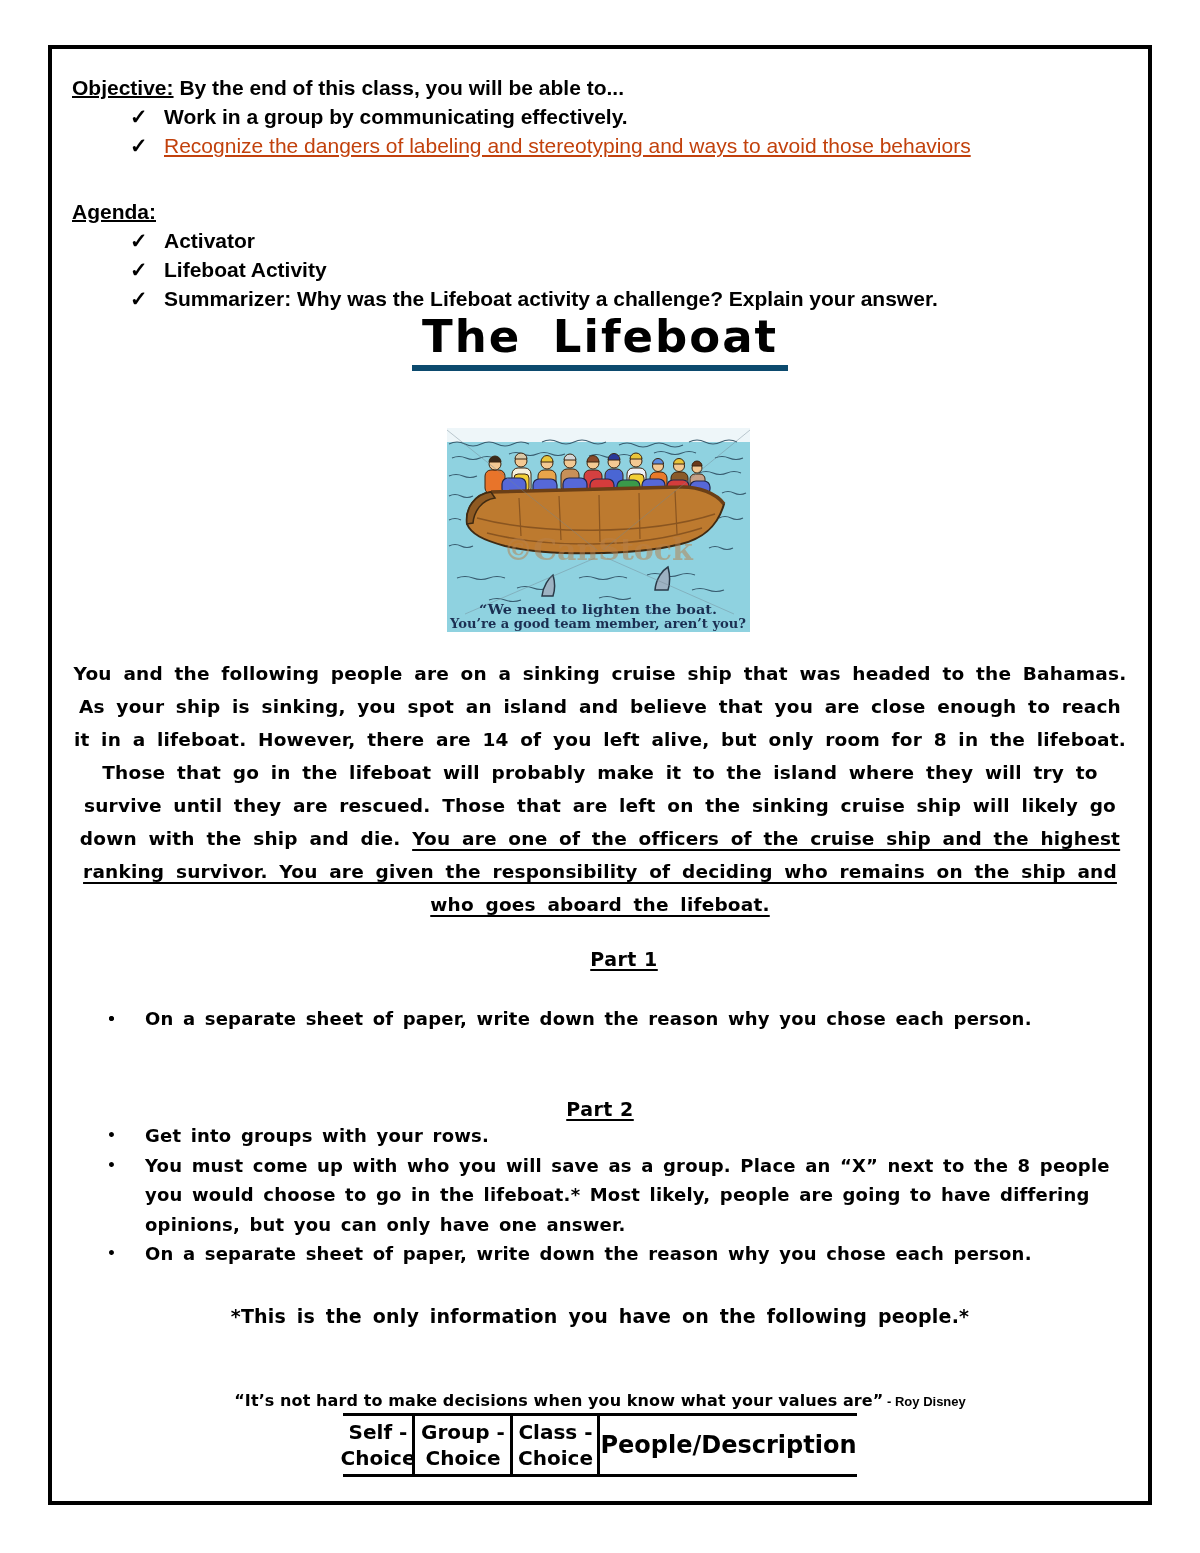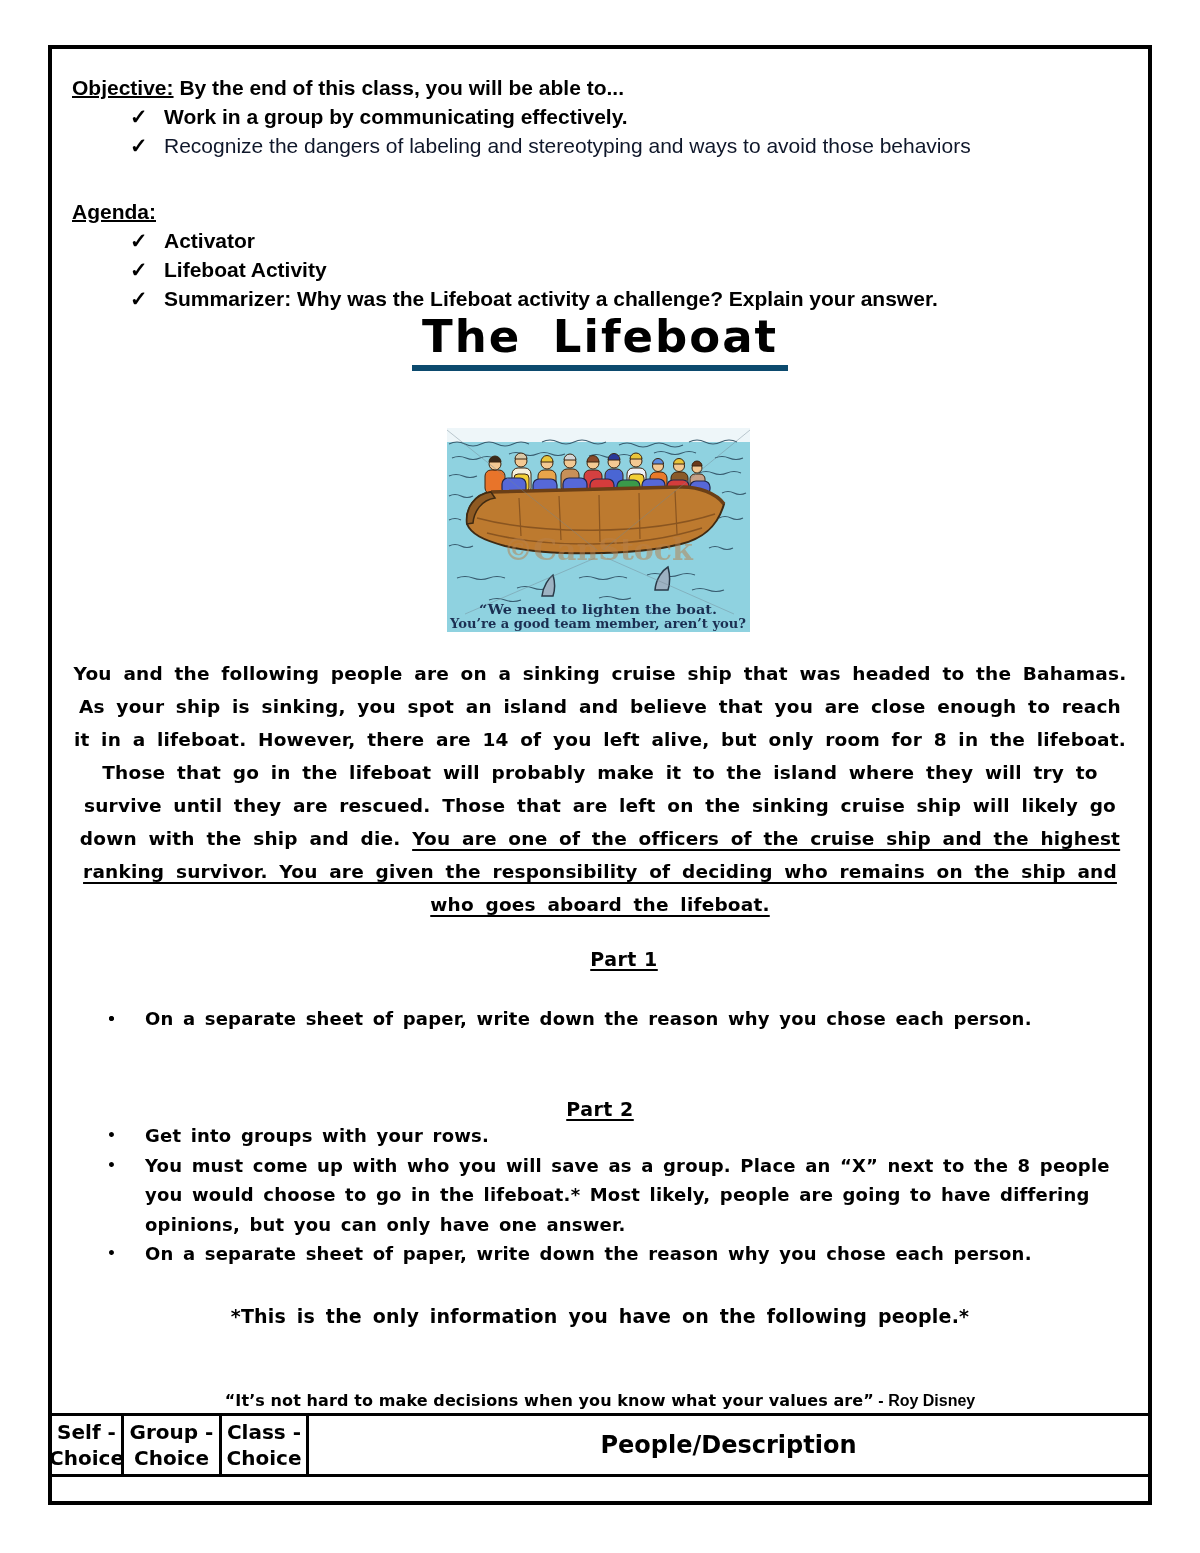--- a/index.html
+++ b/index.html
@@ -10,21 +10,21 @@
   .sheet > *{position:absolute;}
 
   
   .topsec{font-family:"Liberation Sans",sans-serif;font-size:21px;line-height:29px;}
   .sec-heading{font-weight:bold;text-decoration:underline;text-decoration-thickness:2px;}
   .sec-intro{font-weight:bold;}
   .chk-row{padding-left:58px;position:relative;}
   .chk{position:absolute;left:58px;top:0;font-weight:bold;}
   .chk-text{padding-left:34px;display:inline-block;}
   .w-bold{font-weight:bold;}
-  .w-norm{font-weight:normal;color:#0f172a;}
+  .w-norm{font-weight:normal;color:#c2410c;text-decoration:underline;}
   .w-med{font-weight:600;}
 
   .objective{left:20px;top:24px;right:20px;}
   .agenda{left:20px;top:148px;right:20px;}
 
   
   .title{left:0;right:0;top:262px;text-align:center;}
   .title span{display:inline-block;font-size:45px;font-weight:bold;letter-spacing:2px;
               word-spacing:14px;border-bottom:6px solid #0c4a6e;padding:0 10px 2px 10px;line-height:1.15;}
 
@@ -46,24 +46,24 @@
   .b1{top:955px;line-height:30px;}
   .b2{top:1072px;line-height:29.5px;}
   .bullet-row{position:relative;padding-left:93px;}
   .bullet-dot{position:absolute;left:55px;top:0;font-size:14px;}
 
   .note{left:0;right:0;top:1256px;text-align:center;font-size:19px;font-weight:bold;
         letter-spacing:.2px;word-spacing:4px;}
 
   .quote{left:0;right:0;top:1342px;text-align:center;}
   .quote .qtext{font-size:16px;font-weight:bold;letter-spacing:.1px;}
-  .quote .qattr{font-size:16px;font-weight:bold;font-family:"Liberation Sans",sans-serif;text-align:center;}
-
-  
-  .btable{left:0;right:0;top:1364px;bottom:0;display:flex;flex-direction:column;overflow:hidden;}
+  .quote .qattr{font-size:13px;font-weight:bold;font-family:"Liberation Sans",sans-serif;text-align:center;}
+
+  
+  .btable{left:0;right:0;top:1364px;bottom:0;display:flex;flex-direction:column;overflow:hidden;align-items:center;}
   .btable .hdr{display:flex;height:64px;border-top:3px solid #000;border-bottom:3px solid #000;box-sizing:border-box;}
   .cell{border-right:3px solid #000;box-sizing:border-box;display:flex;align-items:center;justify-content:center;
         text-align:center;font-weight:bold;font-size:20px;line-height:26px;white-space:pre-line;}
   .c1{width:72px;}
   .c2{width:98px;}
   .c3{width:87px;}
   .c4{flex:1;border-right:none;font-size:24px;}
   .empty-row{flex:1;}
 </style>
 </head>

